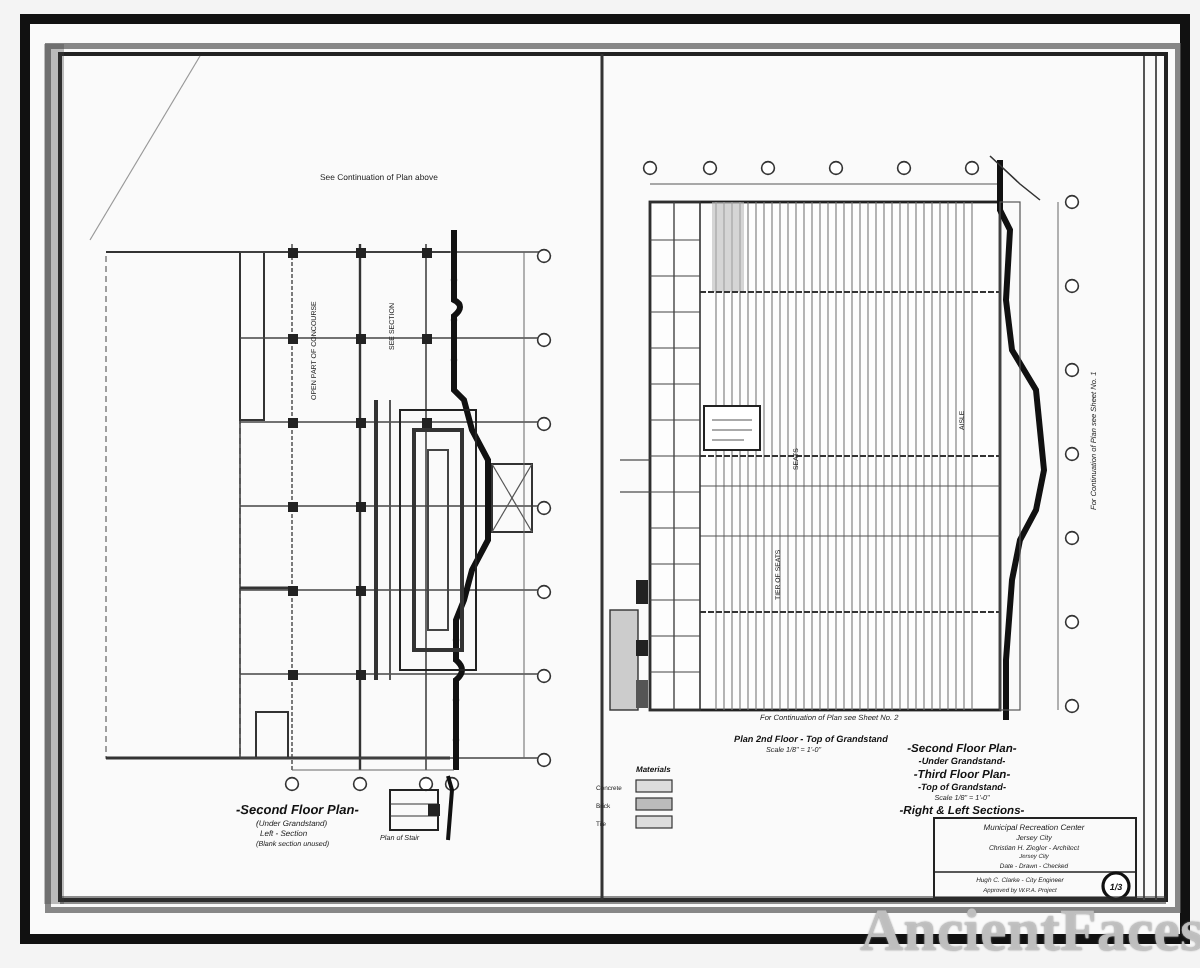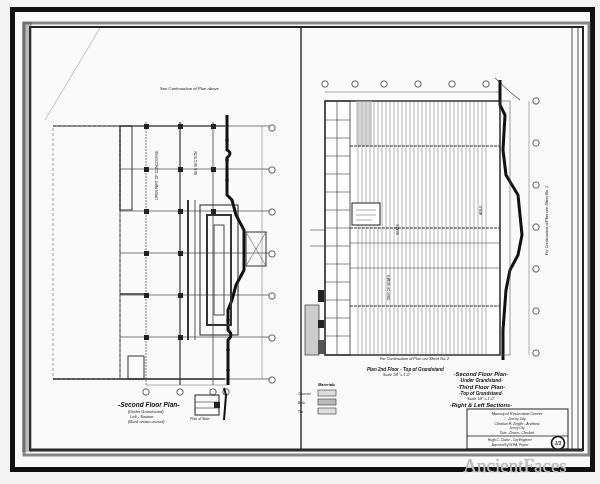--- a/index.html
+++ b/index.html
@@ -1,20 +1,20 @@
 <!DOCTYPE html>
 <html><head>
 <meta charset="utf-8">
 <style>
   html,body{margin:0;padding:0;background:#f4f4f4;}
   body{width:600px;height:484px;position:relative;overflow:hidden;font-family:"Liberation Serif",serif;}
   #sheet{position:absolute;left:0;top:0;width:600px;height:484px;}
   .lbl{font-family:"Liberation Sans",sans-serif;font-style:italic;font-weight:bold;fill:#111;}
   .sm{font-family:"Liberation Sans",sans-serif;fill:#222;}
-  #watermark{position:absolute;left:430px;top:452px;width:170px;height:28px;font-family:"Liberation Serif",serif;font-weight:normal;font-size:19px;color:rgba(200,200,200,0.85);letter-spacing:0px;text-shadow:0 0 1px #888;line-height:28px;text-align:center;}
+  #watermark{position:absolute;left:430px;top:452px;width:170px;height:28px;font-family:"Liberation Serif",serif;font-weight:bold;font-size:30px;color:rgba(200,200,200,0.85);letter-spacing:0px;text-shadow:0 0 1px #888;line-height:28px;}
 </style>
 </head>
 <body>
 
 <svg id="sheet" viewBox="0 0 600 484" xmlns="http://www.w3.org/2000/svg">
 
   <rect x="0" y="0" width="600" height="484" fill="#f4f4f4"></rect>
   <rect x="10" y="7" width="585" height="465" fill="#111"></rect>
   <rect x="15" y="12" width="575" height="455" fill="#fafafa"></rect>
 

